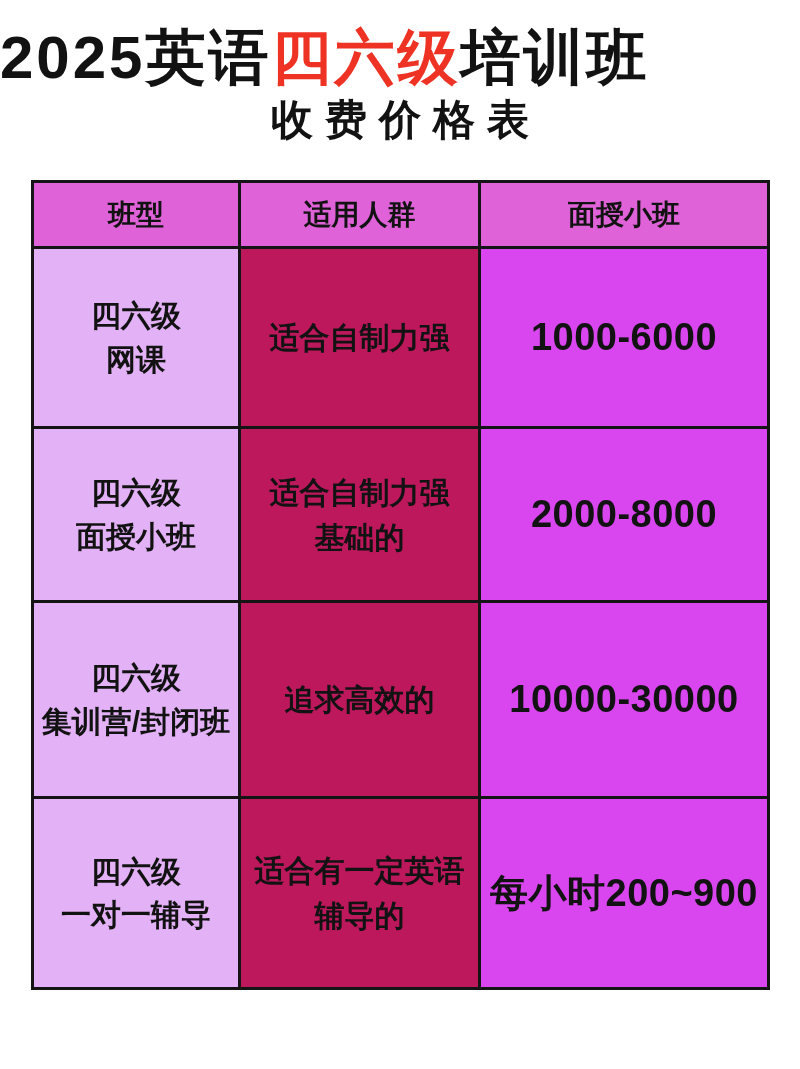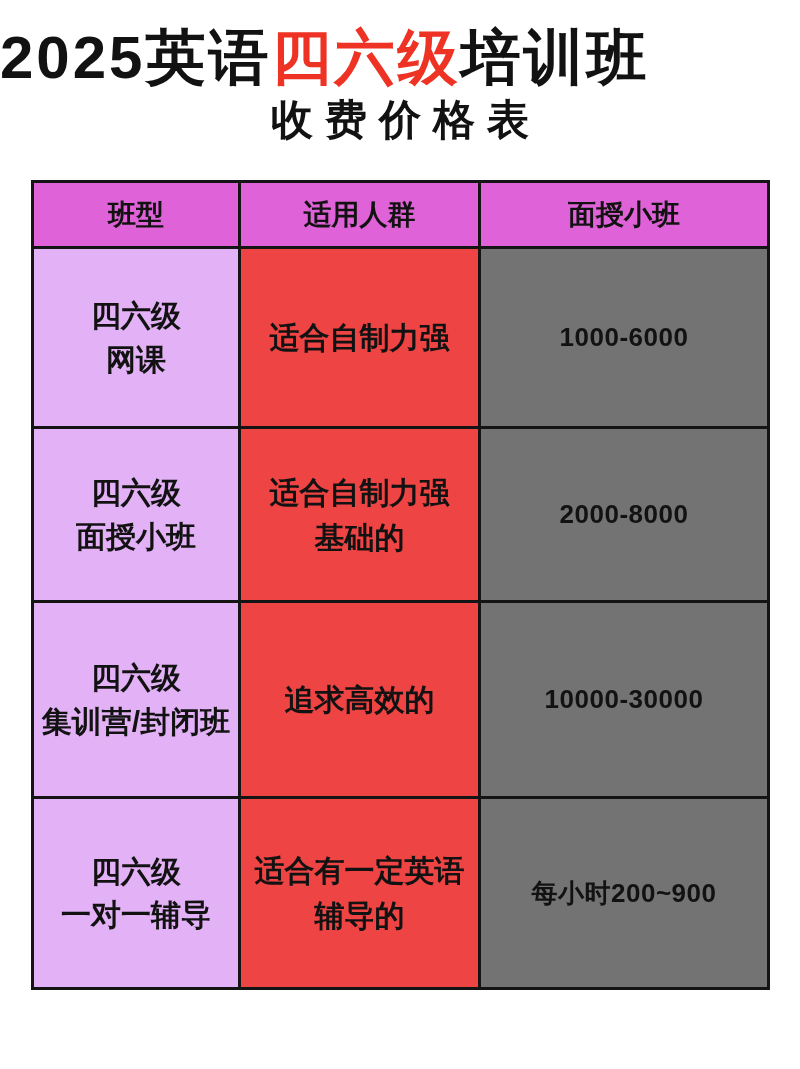--- a/index.html
+++ b/index.html
@@ -74,29 +74,29 @@
     color: #121212;
   }
   td.cell-class {
     background: var(--row-label-bg, #e3b1f5);
     font-size: 30px;
     font-weight: 900;
     line-height: 1.45;
     white-space: pre-line;
   }
   td.cell-audience {
-    background: #ef4444;
+    background: #be185d;
     font-size: 30px;
     font-weight: 900;
     line-height: 1.5;
     white-space: pre-line;
   }
   td.cell-price {
-    background: #737373;
-    font-size: 26px;
+    background: #d946ef;
+    font-size: 38px;
     font-weight: 700;
     letter-spacing: 0.5px;
     white-space: nowrap;
   }
 </style>
 </head>
 <body>
 
 <div class="poster">
 

